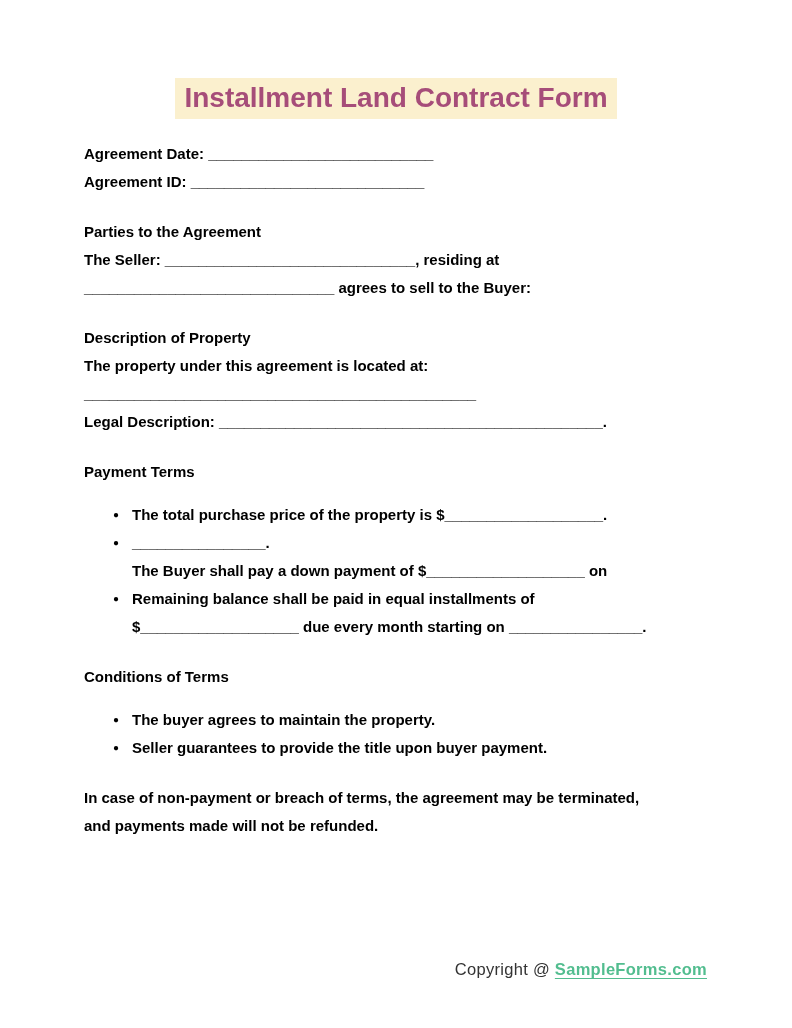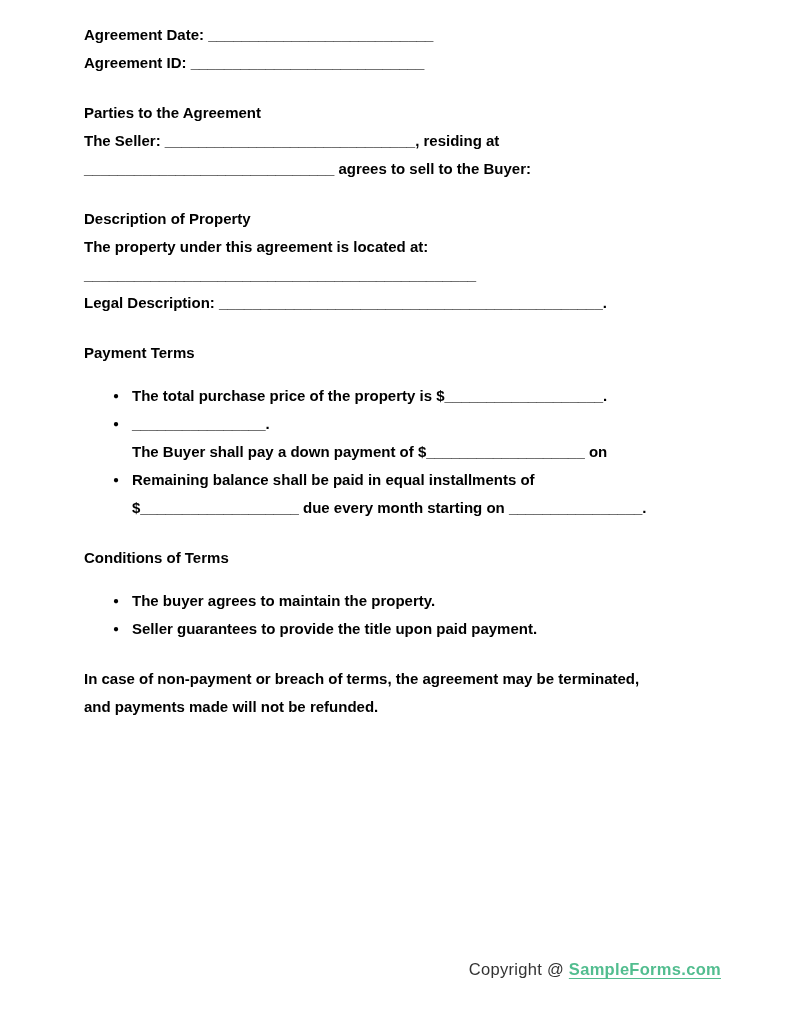--- a/index.html
+++ b/index.html
@@ -49,40 +49,43 @@
     content: "\25CF";
     position: absolute;
     left: 29px;
     top: 0;
     font-size: 10px;
     line-height: 28px;
   }
   .footer {
     position: absolute;
     top: 958px;
-    right: 71px;
+    right: 85px;
     font-size: 16.5px;
     font-weight: normal;
     color: #333333;
     letter-spacing: 0.3px;
     line-height: 1.4;
   }
   .footer .site-link {
     color: #52bd8f;
     font-weight: bold;
     text-decoration: underline;
     text-underline-offset: 3px;
     cursor: pointer;
   }
 </style>
 </head>
 <body>
 
 <div class="page">
 
+  <div class="title-row">
+    <span class="title-highlight">Installment Land Contract Form</span>
+  </div>
 
   <div class="content">
 
     <div class="block">
       <span class="line">Agreement Date: ___________________________</span>
       <span class="line">Agreement ID: ____________________________</span>
     </div>
 
     <div class="block mt">
       <span class="line">Parties to the Agreement</span>
@@ -117,21 +120,21 @@
 
     <div class="block mt">
       <span class="line">Conditions of Terms</span>
     </div>
 
     <ul class="bullets">
       <li>
         <span class="line">The buyer agrees to maintain the property.</span>
       </li>
       <li>
-        <span class="line">Seller guarantees to provide the title upon paid payment.</span>
+        <span class="line">Seller guarantees to provide the title upon buyer payment.</span>
       </li>
     </ul>
 
     <div class="block mt">
       <span class="line">In case of non-payment or breach of terms, the agreement may be terminated,</span>
       <span class="line">and payments made will not be refunded.</span>
     </div>
 
   </div>
 

